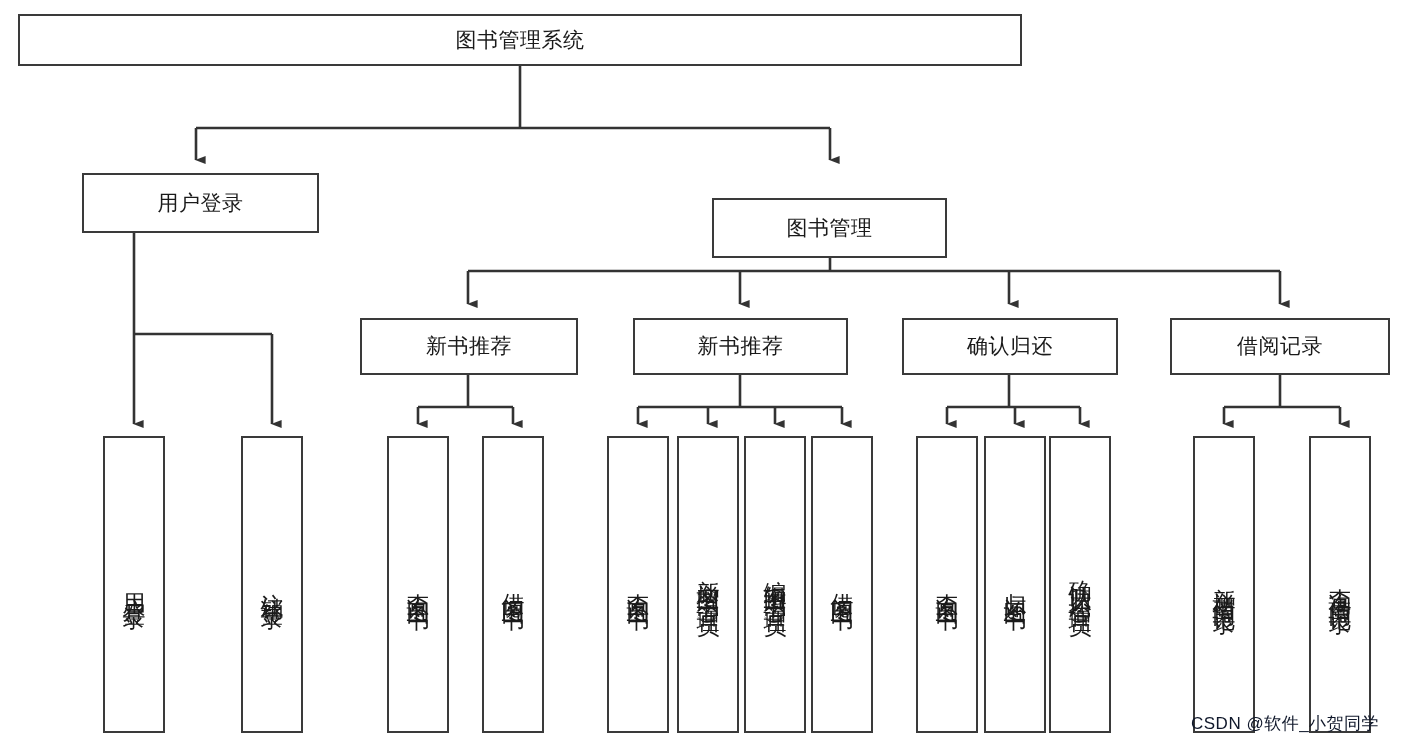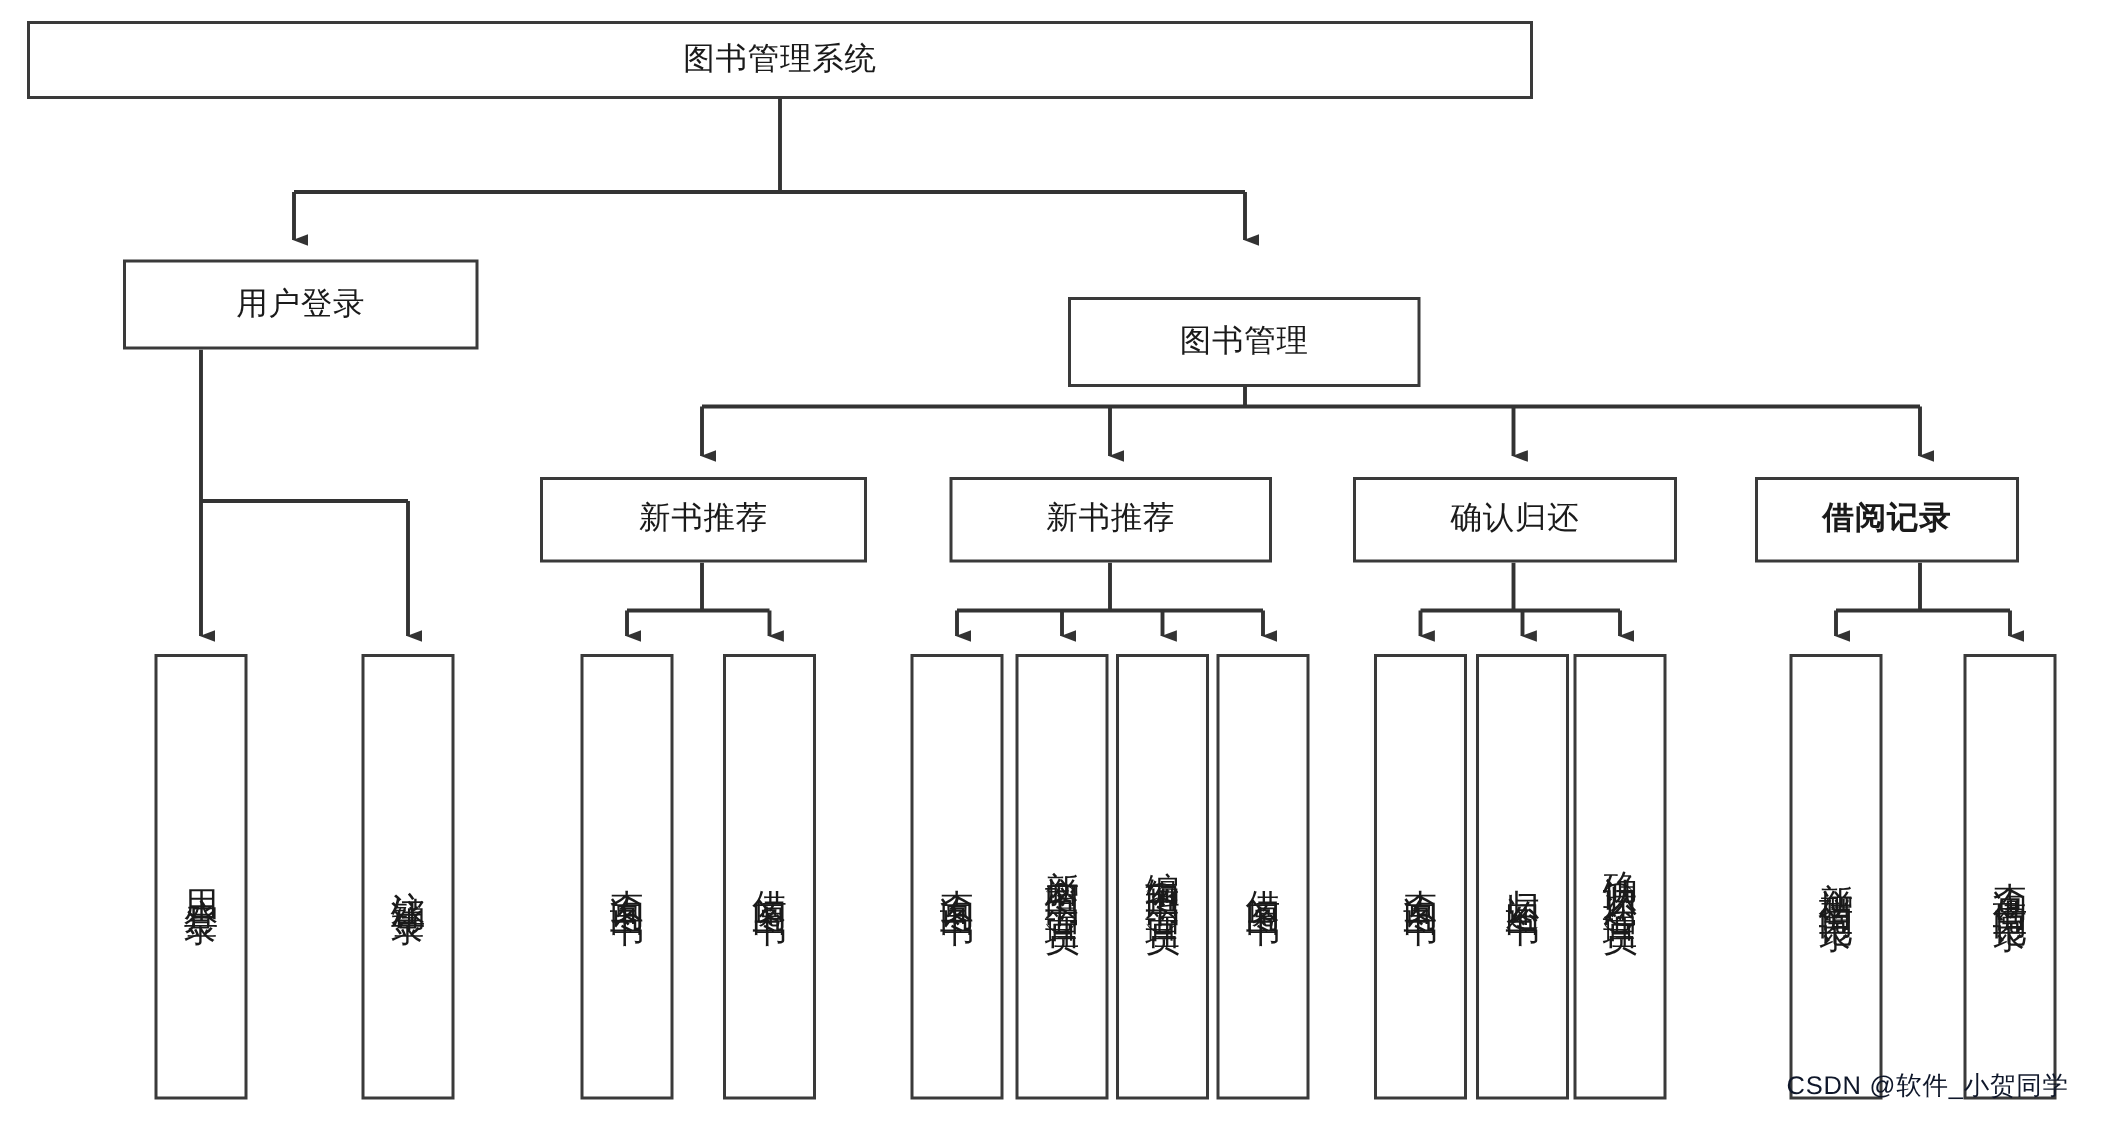--- a/index.html
+++ b/index.html
@@ -143,21 +143,21 @@
   </div>
 
   <div class="node horizontal" style="left:633px; top:318px; width:215px; height:57px;">
     <span class="label">新书推荐</span>
   </div>
 
   <div class="node horizontal" style="left:902px; top:318px; width:216px; height:57px;">
     <span class="label">确认归还</span>
   </div>
 
-  <div class="node horizontal" style="left:1170px; top:318px; width:176px; height:57px;font-weight:bold;">
+  <div class="node horizontal" style="left:1170px; top:318px; width:220px; height:57px;">
     <span class="label">借阅记录</span>
   </div>
 
   <div class="node vertical" style="left:103px; top:436px; width:62px; height:297px;">
     <span class="label">用户登录</span>
   </div>
 
   <div class="node vertical" style="left:241px; top:436px; width:62px; height:297px;">
     <span class="label">注销登录</span>
   </div>

